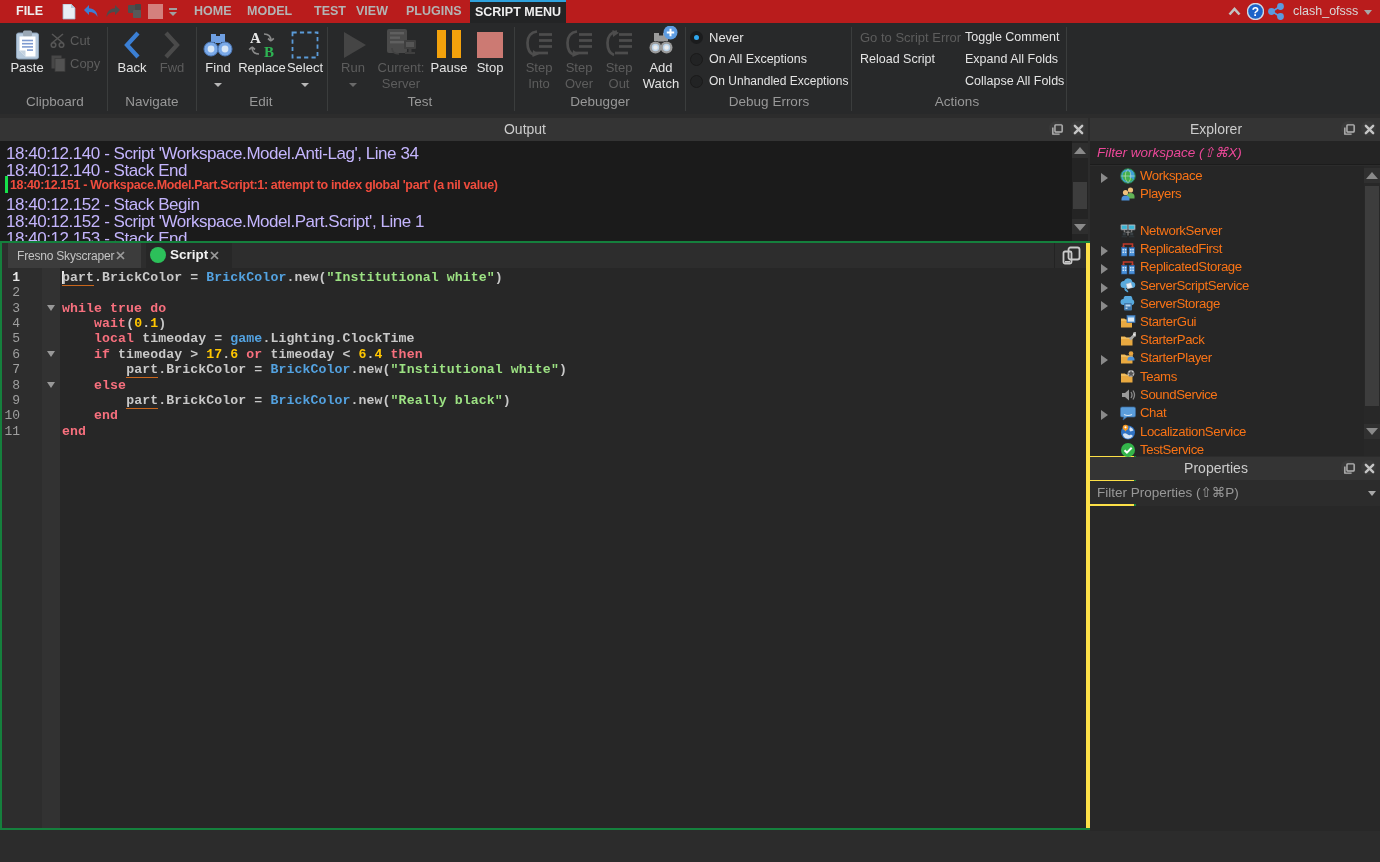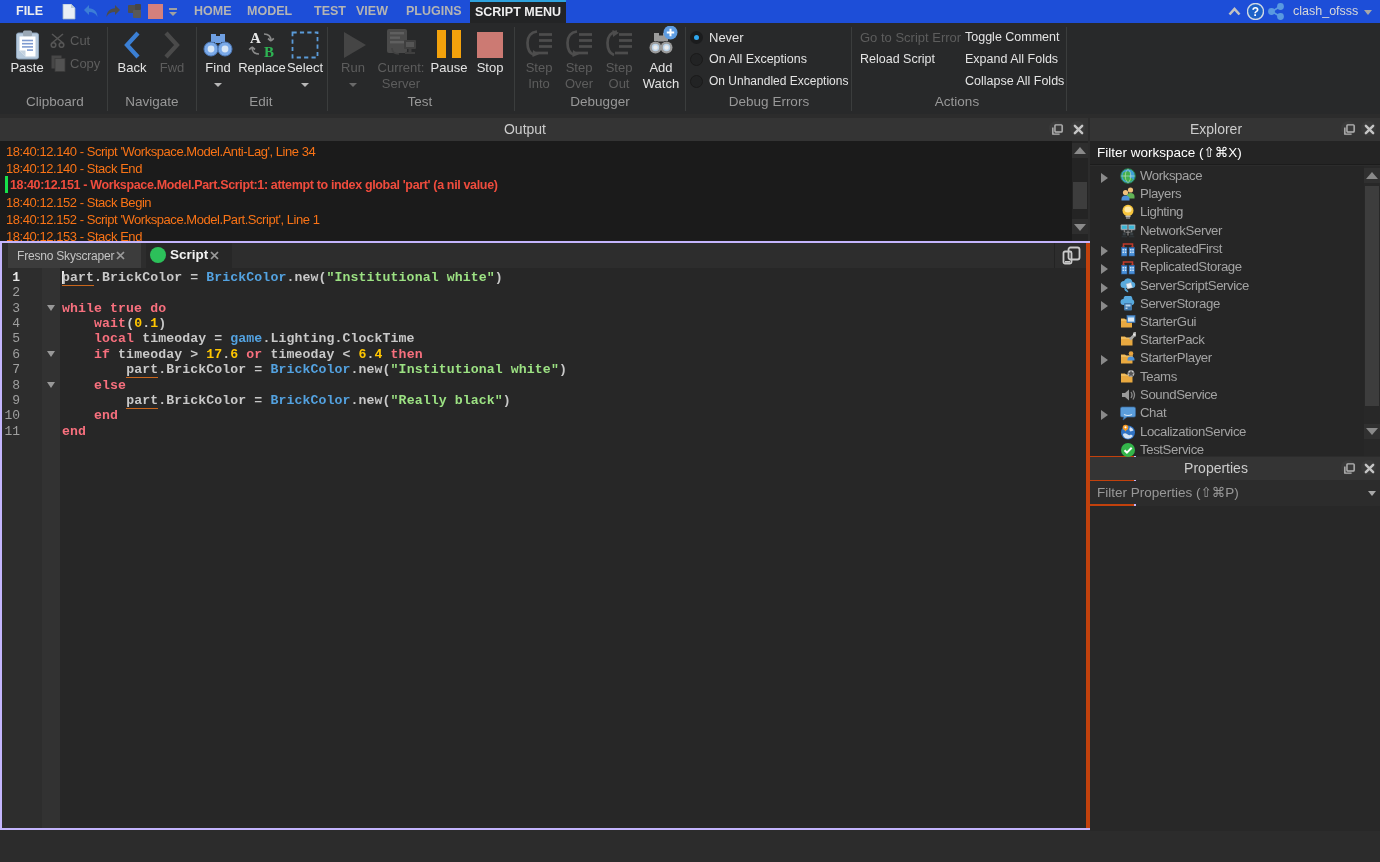--- a/index.html
+++ b/index.html
@@ -2,61 +2,61 @@
 <html><head>
 <meta charset="utf-8">
 <style>
 * { margin:0; padding:0; box-sizing:border-box; }
 html,body { width:1380px; height:862px; overflow:hidden; background:#2c2c2c;
   font-family:"Liberation Sans", sans-serif; }
 .abs { position:absolute; }
 #page { position:relative; width:1380px; height:862px; background:#2c2c2c; }
 
 
-#titlebar { left:0; top:0; width:1380px; height:23px; background:#1d4ed8; }
+#titlebar { left:0; top:0; width:1380px; height:23px; background:#b91c1c; }
 .ttab { position:absolute; top:0; height:23px; line-height:23px; color:#b4b4b4; font-size:12.5px; font-weight:bold; white-space:nowrap; }
 #tabActive { position:absolute; left:470px; top:0; width:96px; height:23px; background:#232425; border-top:2px solid #2ea2dd; }
 #tabActive span { display:block; text-align:center; line-height:21px; color:#f0f0f0; font-size:12.5px; font-weight:bold; white-space:nowrap; }
 
 
 #ribbon { left:0; top:23px; width:1380px; height:91px; background:#28292a; }
 .rsep { position:absolute; top:4px; width:1px; height:84px; background:#3b3d3d; }
 .rgl { position:absolute; top:71px; height:16px; font-size:13.5px; color:#989898; text-align:center; }
 .rlabel { position:absolute; font-size:13px; color:#e4e4e4; text-align:center; white-space:nowrap; }
 .rlabel.dis { color:#5d5d5d; }
 
 
 #outTitle { left:0; top:118px; width:1088px; height:23px; background:#343434; }
 #outTitle .t { display:block; width:1050px; text-align:center; line-height:23px; color:#cccccc; font-size:14px; }
 #outBody { left:0; top:141px; width:1088px; height:100px; background:#1b1b1b; overflow:hidden; }
-.oline { position:absolute; left:6px; white-space:pre; font-size:13px; letter-spacing:-0.45px; color:#f97316; }
+.oline { position:absolute; left:6px; white-space:pre; font-size:17px; letter-spacing:-0.45px; color:#c4b5fd; }
 .oerr { color:#f04c3d; font-weight:bold; font-size:12.5px; letter-spacing:-0.35px; }
 
 
-#dock { left:0px; top:241px; width:1136px; height:589px; border:2px solid #c4b5fd; background:#c2410c; }
+#dock { left:0px; top:241px; width:1136px; height:589px; border:2px solid #15803d; background:#fde047; }
 #tabbar { position:absolute; left:0; top:0; width:1084px; height:25px; background:#2d2d2d; }
 .etab { position:absolute; top:0; height:25px; }
 #editor { position:absolute; left:0; top:25px; width:1084px; height:560px; background:#272727; }
 #gutter { position:absolute; left:0; top:0; width:40px; height:560px; background:#2d2d2d; }
 #foldcol { position:absolute; left:40px; top:0; width:18px; height:560px; background:#323232; }
 .lnum { position:absolute; left:0; width:18px; text-align:right; font-family:"Liberation Mono",monospace; font-size:13px; color:#9f9f9f; }
 .code { position:absolute; left:60px; white-space:pre; font-family:"Liberation Mono",monospace; font-size:13.2px; letter-spacing:0.1px; font-weight:bold; color:#c8c8c8; }
 .kw { color:#f8707e; font-weight:bold; }
 .cls { color:#53a2e0; font-weight:bold; }
 .str { color:#9ce283; }
 .num { color:#ffc600; }
 .warn { border-bottom:1.8px solid #c9661c; }
 .fold { position:absolute; left:45px; width:0; height:0; border-left:4.5px solid transparent; border-right:4.5px solid transparent; border-top:6px solid #989898; }
 
 
 .ptitle { background:#343434; }
 .ptitle .t { display:block; width:252px; text-align:center; line-height:23px; color:#cccccc; font-size:14px; }
-#expFilter { left:1090px; top:141px; width:290px; height:24px; background:#242424; border-bottom:1px solid #1c1c1c; color:#ffffff; font-size:13.5px; line-height:24px; }
+#expFilter { left:1090px; top:141px; width:290px; height:24px; background:#242424; border-bottom:1px solid #1c1c1c; color:#ec4899; font-size:13.5px; line-height:24px;font-style:italic; }
 #tree { left:1090px; top:166px; width:290px; height:290px; background:#262626; }
-.trow { position:absolute; left:0; height:18px; width:274px; color:#a3a3a3; font-size:13.2px; letter-spacing:-0.4px; }
+.trow { position:absolute; left:0; height:18px; width:274px; color:#f97316; font-size:13.2px; letter-spacing:-0.4px; }
 .trow .lbl { position:absolute; left:50px; top:0px; }
 .tarrow { position:absolute; left:11px; top:5px; width:0; height:0; border-top:5px solid transparent; border-bottom:5px solid transparent; border-left:7px solid #8a8a8a; }
 .ticon { position:absolute; left:30px; top:0px; width:16px; height:16px; }
 
 
 .sbtrack { position:absolute; background:#272727; }
 .sbthumb { position:absolute; background:#3d3d3d; }
 .sbbtn { position:absolute; background:#272727; }
 .arrUp { width:0; height:0; border-left:6px solid transparent; border-right:6px solid transparent; border-bottom:7px solid #8a8a8a; position:absolute; }
 .arrDn { width:0; height:0; border-left:6px solid transparent; border-right:6px solid transparent; border-top:7px solid #8a8a8a; position:absolute; }
@@ -406,29 +406,20 @@
       </div>
     <div class="trow" style="top:20px;">
       <svg class="ticon" viewBox="0 0 16 16">
           <circle cx="10.5" cy="4" r="2.6" fill="#f0c27d"></circle>
           <path d="M6.5 10.5 a4 3.5 0 0 1 8 0 l0 2 l-8 0 z" fill="#62b356"></path>
           <circle cx="5.5" cy="6.5" r="2.6" fill="#f0c27d"></circle>
           <path d="M1.5 13 a4 3.5 0 0 1 8 0 l0 1.5 l-8 0 z" fill="#4a90d9"></path>
         </svg>
       <span class="lbl">Players</span>
       </div>
-    <div class="trow" style="top:38px;">
-      <svg class="ticon" viewBox="0 0 16 16">
-          <ellipse cx="8" cy="6.5" rx="5.5" ry="5.8" fill="#f7c53d"></ellipse>
-          <ellipse cx="8" cy="5.5" rx="3.6" ry="3" fill="#fdeaa8"></ellipse>
-          <rect x="5.5" y="11.5" width="5" height="1.6" fill="#b5b5b5"></rect>
-          <rect x="6" y="13.3" width="4" height="1.4" fill="#9a9a9a"></rect>
-        </svg>
-      <span class="lbl">Lighting</span>
-      </div>
     <div class="trow" style="top:57px;">
       <svg class="ticon" viewBox="0 0 16 16">
           <g fill="#b9c4cc" stroke="#5c6870" stroke-width="0.7">
             <rect x="0.8" y="1.5" width="7" height="5.5" rx="0.8"></rect>
             <rect x="8.2" y="1.5" width="7" height="5.5" rx="0.8"></rect>
           </g>
           <rect x="1.8" y="2.5" width="5" height="3.4" fill="#39b5d6"></rect>
           <rect x="9.2" y="2.5" width="5" height="3.4" fill="#39b5d6"></rect>
           <path d="M4.3 7 v2.2 h7.4 v-2.2 M8 7.5 v5" stroke="#8a8a8a" stroke-width="1.1" fill="none"></path>
           <rect x="2.6" y="9.8" width="3.4" height="2.8" fill="#3c4246" stroke="#23282b" stroke-width="0.5"></rect>

